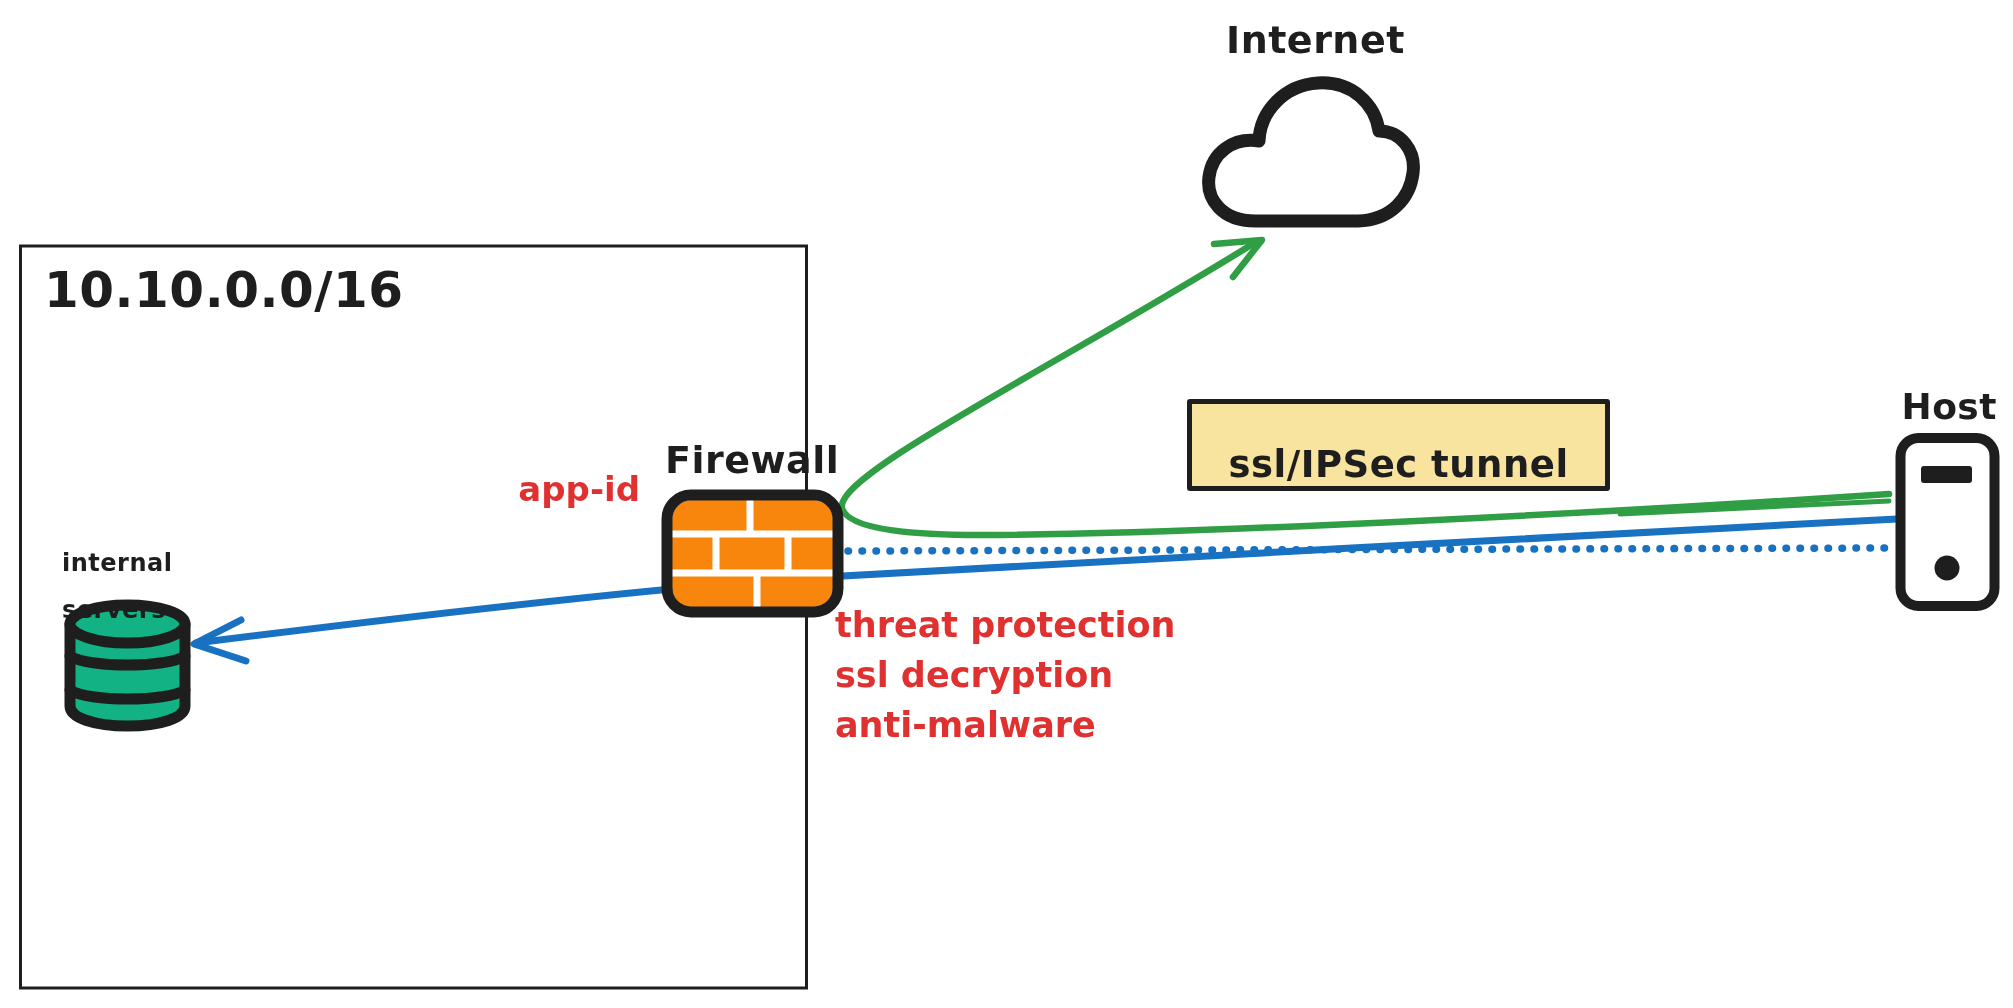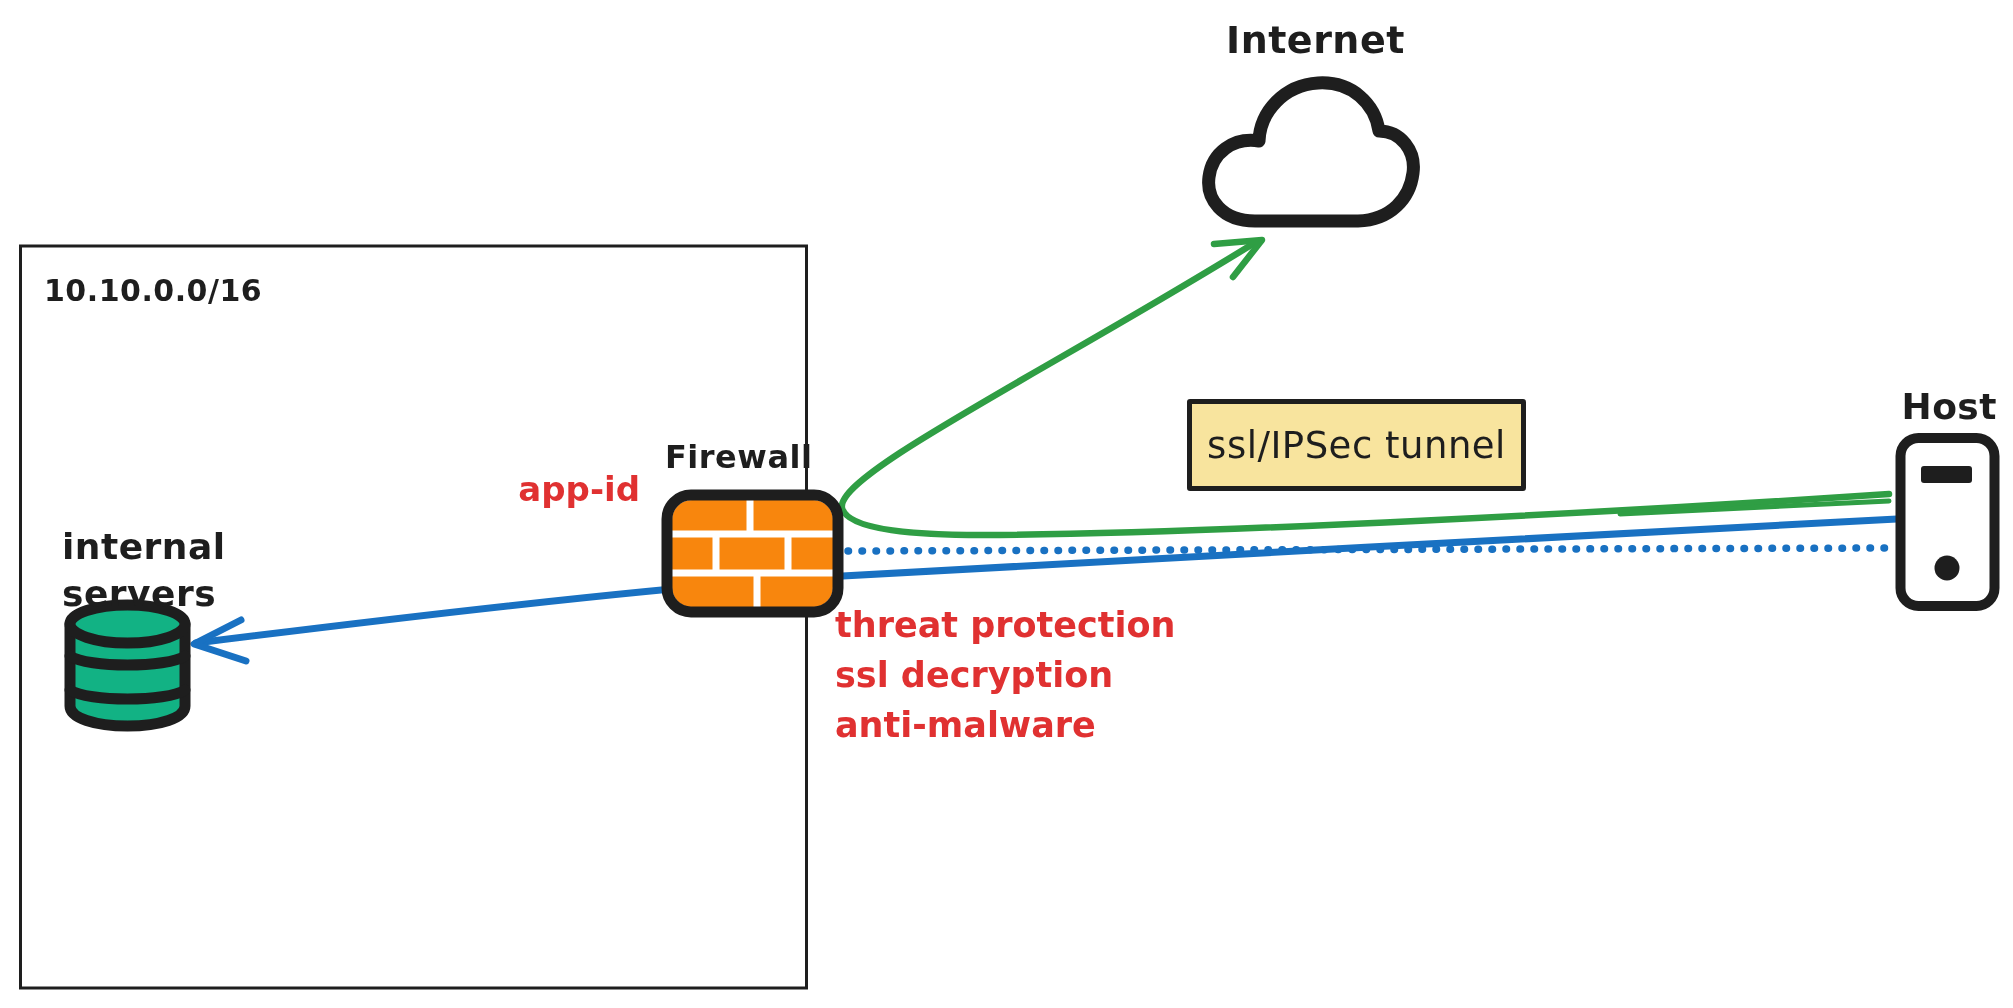--- a/index.html
+++ b/index.html
@@ -15,43 +15,43 @@
   .stage svg { position:absolute; left:0; top:0; }
 
   .lbl {
     position: absolute;
     font-weight: 600;
     color: var(--ink, #1e1e1e);
     white-space: nowrap;
     letter-spacing: 0.5px;
   }
   .lbl-internet   { left:1226px; top:18px;  font-size:38px; }
-  .lbl-cidr       { left:44px;   top:273px; font-size:30px; }
-  .lbl-servers    { left:62px;   top:523px; font-size:36px; line-height:47px; }
-  .lbl-firewall   { left:665px;  top:438px; width:171px; text-align:left; font-size:32px; }
+  .lbl-cidr       { left:44px;   top:261px; font-size:50px; }
+  .lbl-servers    { left:62px;   top:540px; font-size:24px; line-height:47px; }
+  .lbl-firewall   { left:665px;  top:438px; width:171px; text-align:right; font-size:38px; }
   .lbl-host       { left:1898px; top:386px; width:99px;  text-align:right; font-size:36px; }
 
   .red-annot {
     position:absolute;
     color: var(--annotation-red, #e03131);
     font-weight: 600;
     white-space: nowrap;
   }
   .annot-inbound { left:440px; top:462px; width:200px; text-align:right; font-size:34px; line-height:54px; }
   .annot-policy  { left:835px; top:600px; font-size:35px; line-height:50px; }
 
   .tunnel-label {
     position:absolute;
-    left:1187px; top:399px; width:339px; height:92px;
+    left:1187px; top:399px; width:423px; height:92px;
     background: var(--tunnel-yellow, #f8e49e);
     border: 5px solid var(--ink, #1e1e1e);
     border-radius: 3px;
     box-sizing: border-box;
-    display:flex; align-items:center; justify-content:center;
-    font-size:37px; font-weight:400; letter-spacing:0.5px;
+    display:flex; align-items:flex-end; justify-content:center;
+    font-size:37px; font-weight:700; letter-spacing:0.5px;
     color: var(--ink, #1e1e1e);
   }
 
   
   .boundary  { fill:none; stroke:var(--ink,#1e1e1e); stroke-width:3; }
   .cloud     { fill:#ffffff; stroke:var(--ink,#1e1e1e); stroke-width:13; stroke-linejoin:round; }
   .green-ln  { fill:none; stroke:var(--green-arrow,#2f9e44); stroke-width:6.5; stroke-linecap:round; stroke-linejoin:round; }
   .blue-ln   { fill:none; stroke:var(--blue-arrow,#1971c2); stroke-width:7; stroke-linecap:round; stroke-linejoin:round; }
   .blue-dots { fill:none; stroke:var(--blue-arrow,#1971c2); stroke-width:7.5; stroke-linecap:round; stroke-dasharray:0.5 13.5; }
   .fw-fill   { fill:var(--firewall-orange,#f8860d); }

